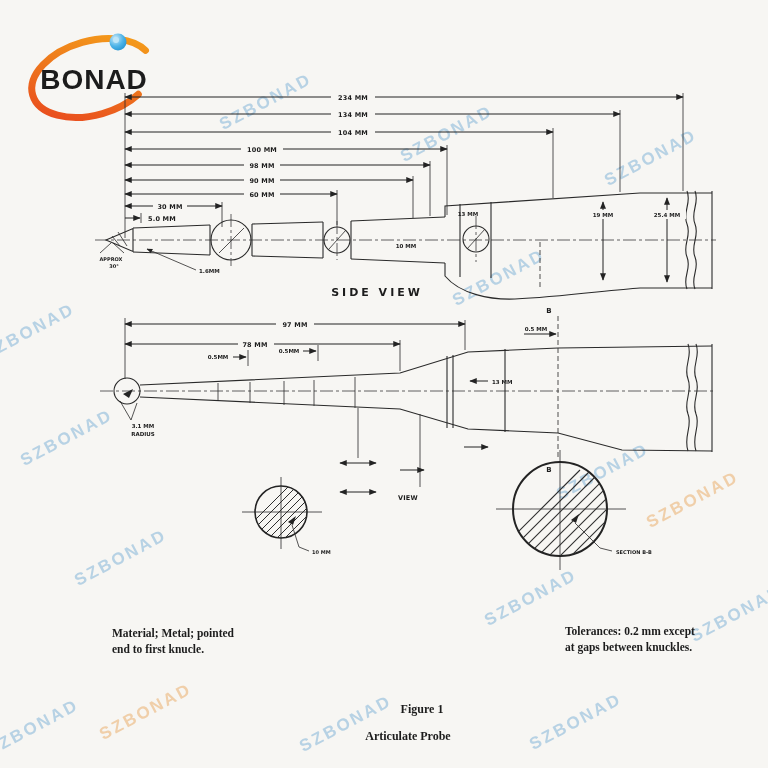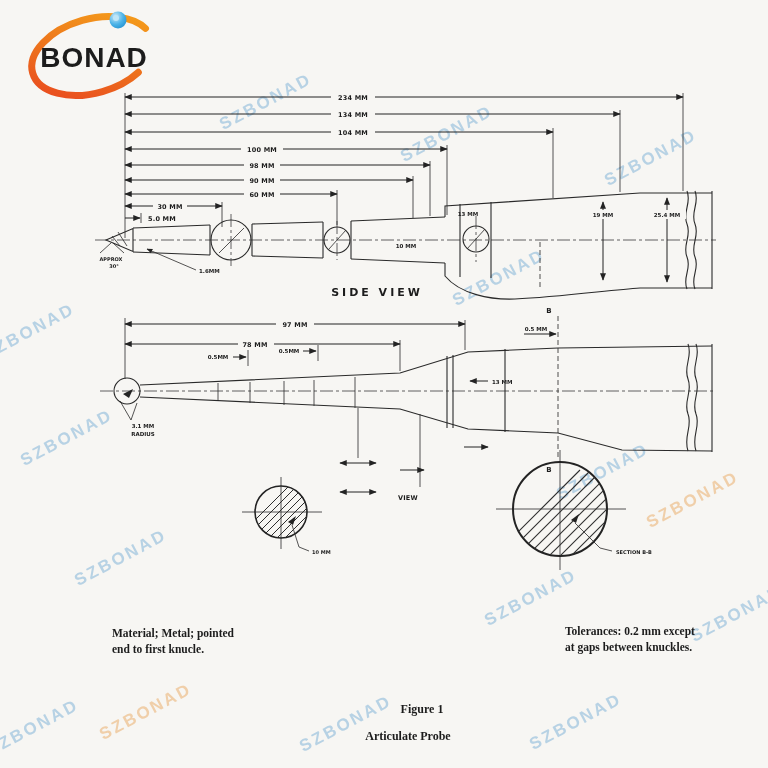--- a/index.html
+++ b/index.html
@@ -2,21 +2,21 @@
 <html><head>
 <meta charset="utf-8">
 <style>
   html,body{margin:0;padding:0;background:#e8e8e8;}
   .page{position:relative;width:768px;height:768px;background:#f7f6f3;overflow:hidden;
         font-family:"DejaVu Sans",sans-serif;}
   .wm{position:absolute;font-family:"Liberation Sans",sans-serif;font-weight:700;
       font-size:17px;letter-spacing:2.5px;transform:rotate(-28deg);white-space:nowrap;}
   .wm-b{color:rgba(125,177,214,.52);}
   .wm-o{color:rgba(233,167,96,.5);}
-  .logo{position:absolute;left:12px;top:0;width:170px;height:110px;text-decoration:underline;}
+  .logo{position:absolute;left:12px;top:22px;width:170px;height:110px;text-decoration:underline;}
   svg.draw{position:absolute;left:0;top:0;filter:blur(.3px);}
   .s{stroke:#2a2a2a;stroke-width:1.1;fill:none;}
   .t{stroke:#2a2a2a;stroke-width:.8;fill:none;}
   .dim{stroke:#232323;stroke-width:1;fill:none;}
   .cl{stroke:#3a3a3a;stroke-width:.8;fill:none;stroke-dasharray:13 3 3 3;}
   .dash{stroke:#3a3a3a;stroke-width:.9;fill:none;stroke-dasharray:5 3;}
   .bg{fill:#f7f6f3;stroke:none;}
   text{fill:#1c1c1c;}
   .dl{font-size:6.5px;font-weight:700;letter-spacing:.2px;}
   .dl2{font-size:5.5px;font-weight:700;}

